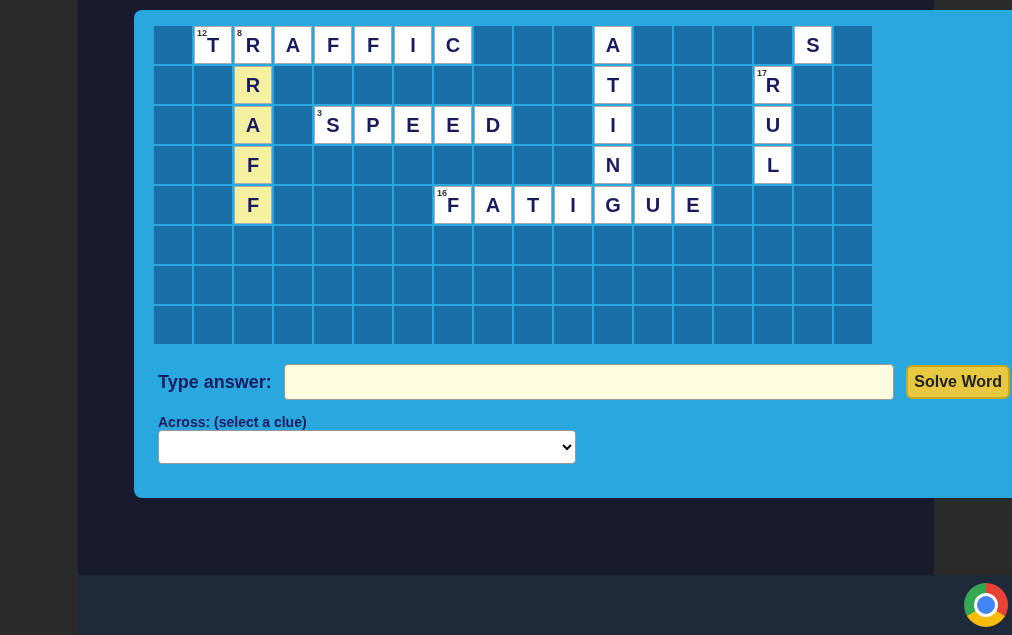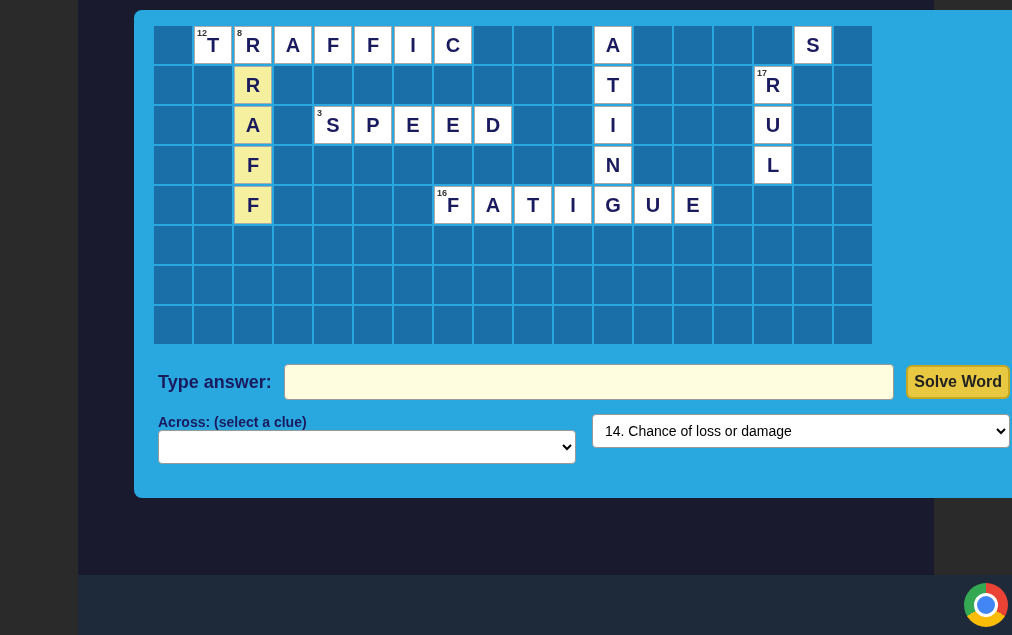--- a/index.html
+++ b/index.html
@@ -359,23 +359,20 @@
       </div>
 
       <div class="clue-row">
         <div class="clue-group">
           <span class="clue-label">Across: (select a clue)</span>
           <select class="clue-select">
             <option value=""></option>
           </select>
         </div>
         <div class="clue-group">
-          <select class="clue-select">
-            <option value="14" selected="">14. Chance of loss or damage</option>
-          </select>
         </div>
       </div>
     </div>
   </div>
 
   <div class="taskbar">
     <div class="taskbar-icon chrome-icon"></div>
     <div class="taskbar-icon brain-icon">🧠</div>
   </div>
 </div>

